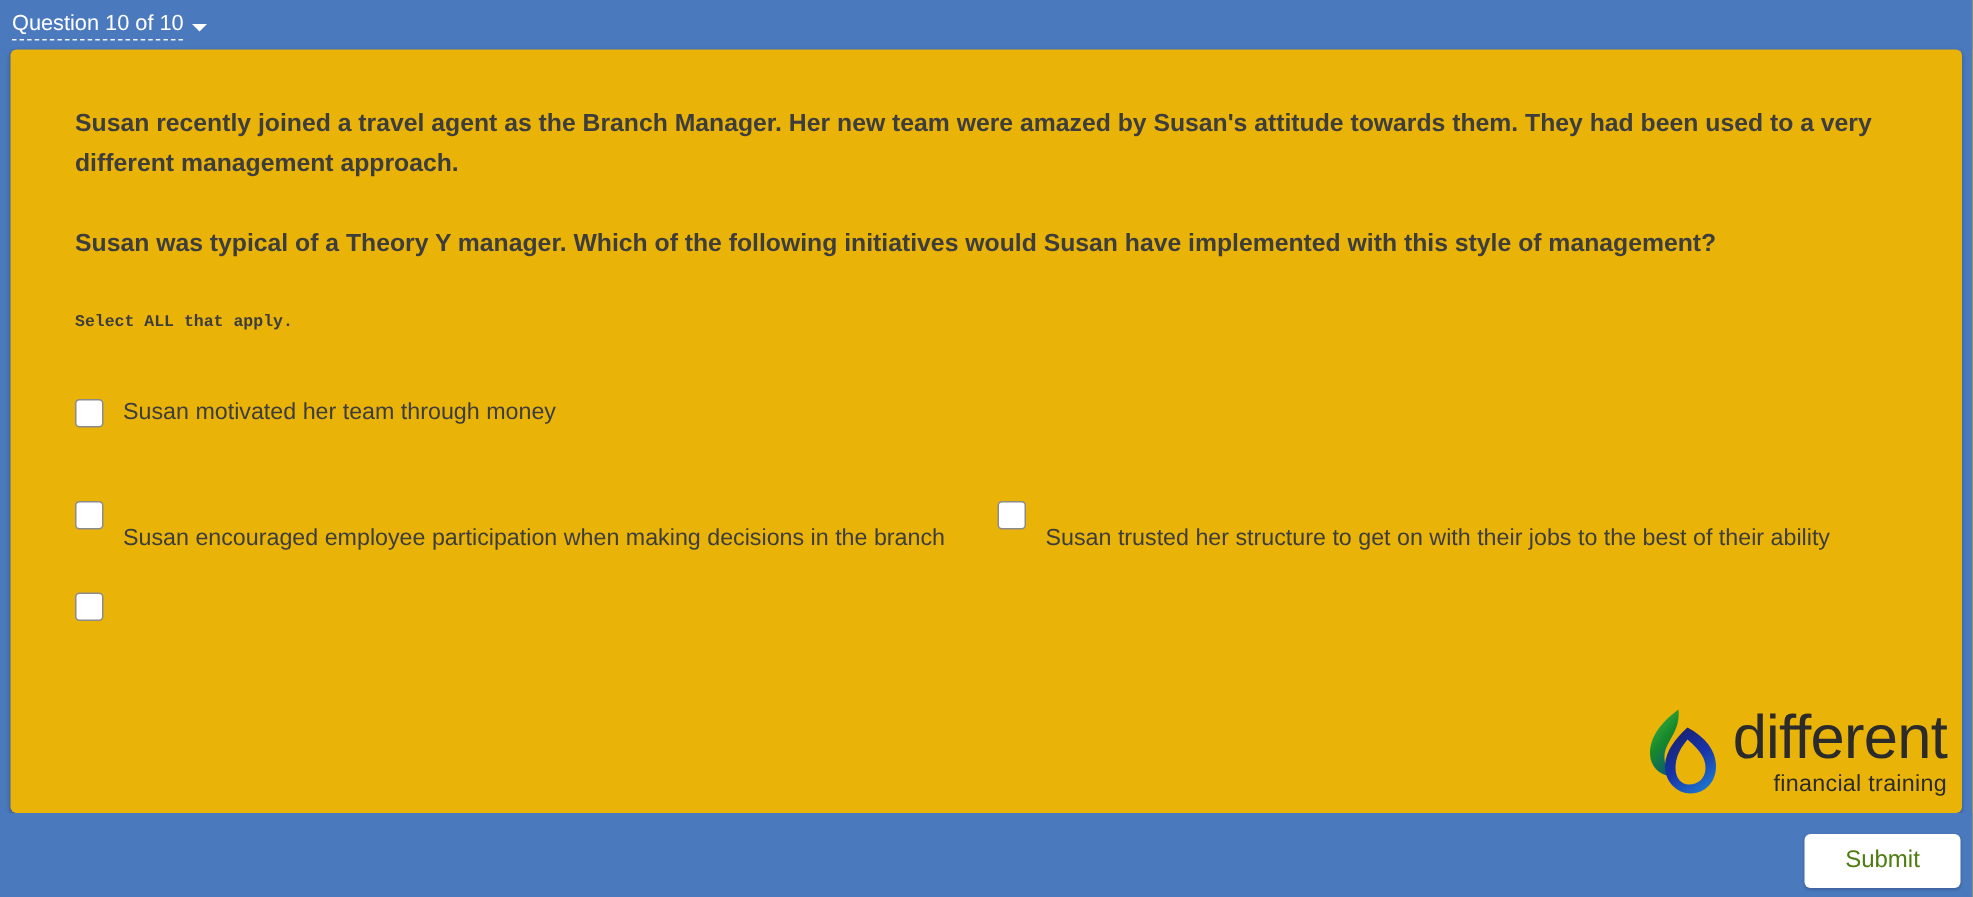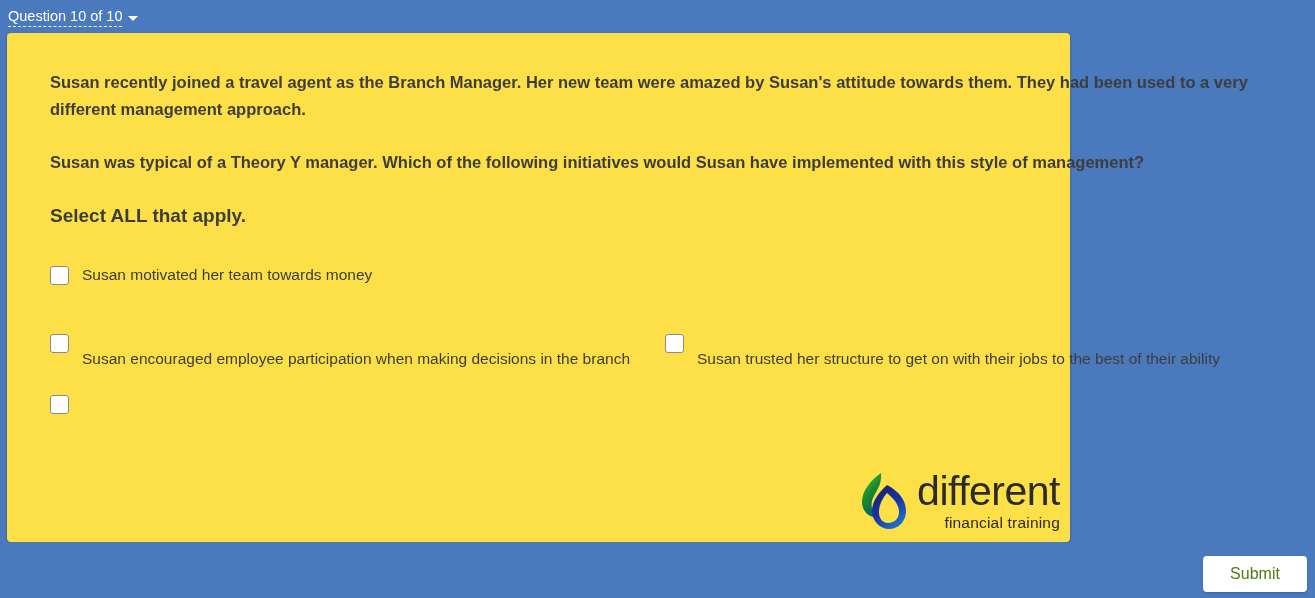--- a/index.html
+++ b/index.html
@@ -47,23 +47,23 @@
     border-right: 5px solid transparent;
     border-top: 5px solid #ffffff;
     margin-top: 2px;
   }
 
   
   .card {
     position: absolute;
     left: 7px;
     top: 33px;
-    width: 1063px;
+    width: 1301px;
     height: 509px;
-    background: #fde047;
+    background: #eab308;
     border-radius: 4px;
     box-sizing: border-box;
     box-shadow: 0 1px 3px rgba(0,0,0,0.28);
   }
 
   .card-inner {
     position: absolute;
     left: 43px;
     top: 36px;
     right: 20px;
@@ -75,25 +75,26 @@
     font-weight: bold;
     color: #3d3d3d;
     line-height: 27px;
     width: 1222px;
     margin: 0 0 26px 0;
   }
   .q-para.last {
     margin-bottom: 26px;
   }
   .select-all {
-    font-size: 19px;
+    font-size: 11px;
     font-weight: bold;
     color: #3d3d3d;
     line-height: 27px;
     margin: 0 0 34px 0;
+    font-family: Liberation Mono, monospace;
   }
 
   
   .options {
     width: 1230px;
   }
   .opt-row {
     display: flex;
     width: 100%;
   }
@@ -207,21 +208,21 @@
 
     <p class="q-para last">Susan was typical of a Theory Y manager. Which of the following initiatives would Susan have implemented with this style of management?</p>
 
     <p class="select-all">Select ALL that apply.</p>
 
     <div class="options">
 
       <div class="opt-row r1">
         <div class="opt-cell">
           <span class="checkbox"></span>
-          <span class="opt-label">Susan motivated her team towards money</span>
+          <span class="opt-label">Susan motivated her team through money</span>
         </div>
       </div>
 
       <div class="opt-row r2">
         <div class="opt-cell">
           <span class="checkbox"></span>
           <span class="opt-label two-line">Susan encouraged employee participation when making decisions in the branch</span>
         </div>
         <div class="opt-cell">
           <span class="checkbox"></span>

